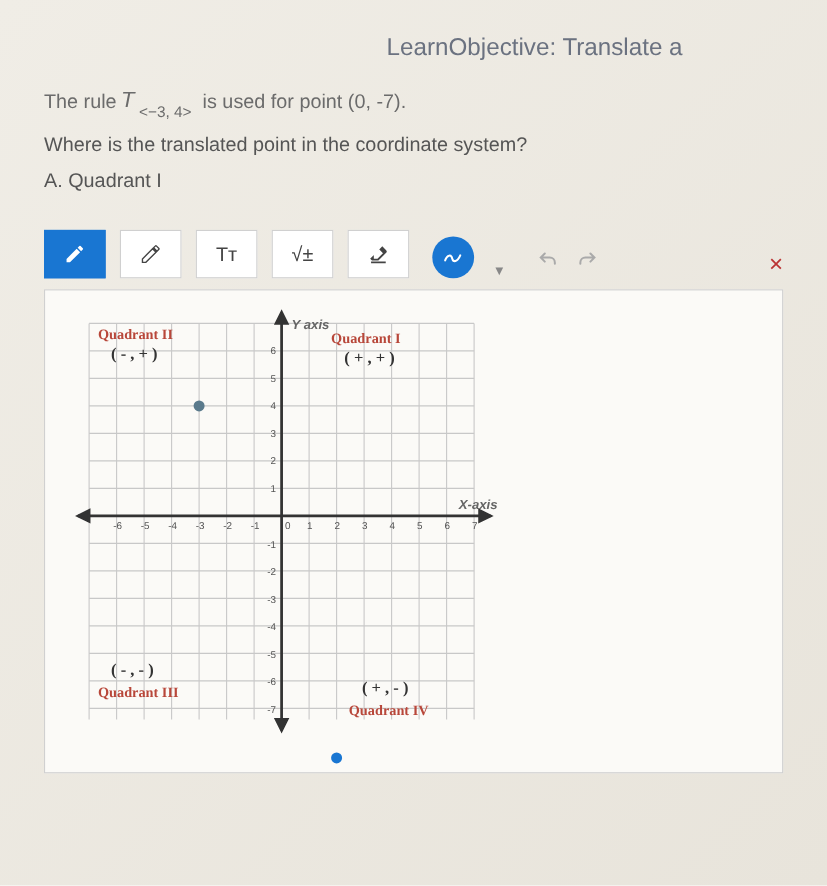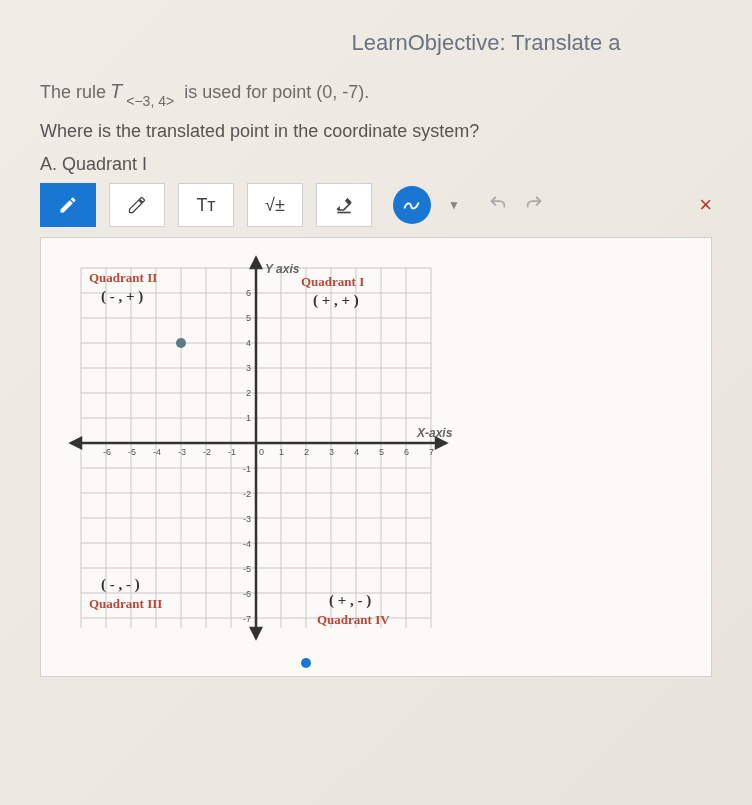--- a/index.html
+++ b/index.html
@@ -41,25 +41,25 @@
       font-size: 18px;
       color: #555;
       margin-bottom: 12px;
     }
     .choices {
       display: grid;
       grid-template-columns: 240px 240px;
       row-gap: 0;
       font-size: 18px;
       color: #555;
-      margin-bottom: 8px;
+      margin-bottom: 34px;
     }
     .toolbar {
       display: flex;
-      align-items: center;
+      align-items: flex-end;
       gap: 13px;
       margin-bottom: 10px;
     }
     .tool-btn {
       width: 56px;
       height: 44px;
       display: flex;
       align-items: center;
       justify-content: center;
       background: #fff;

